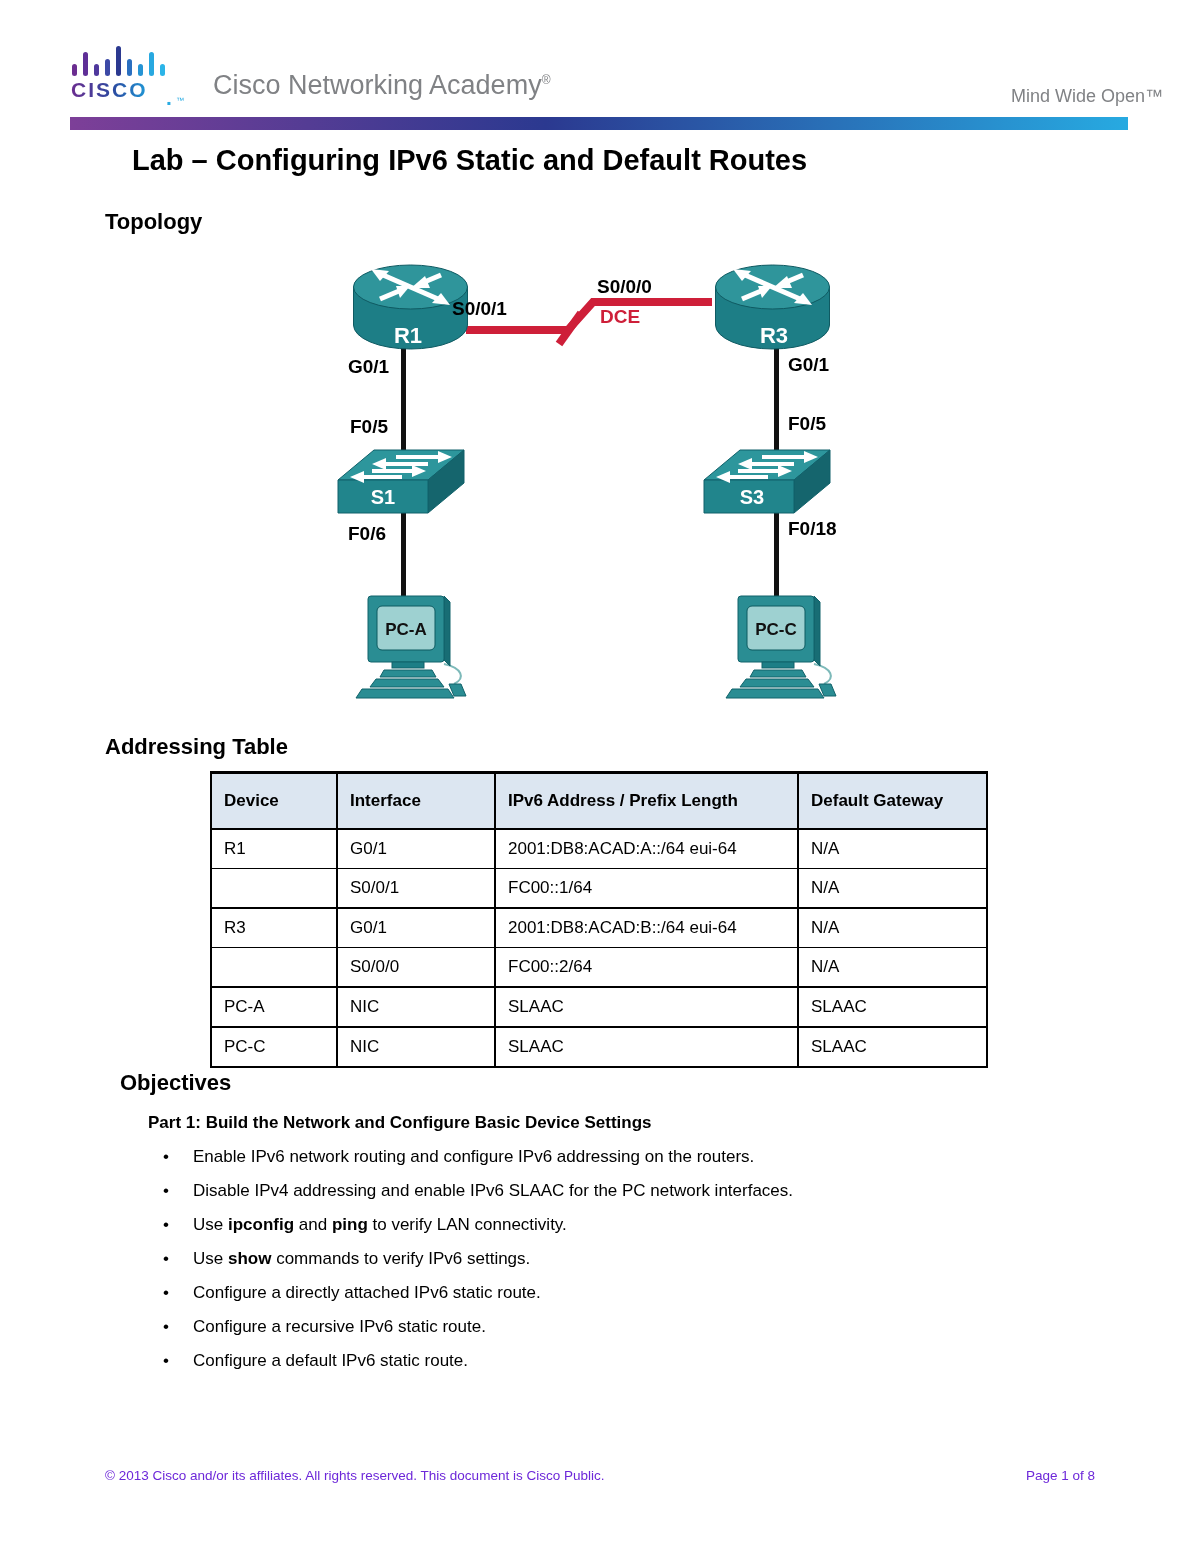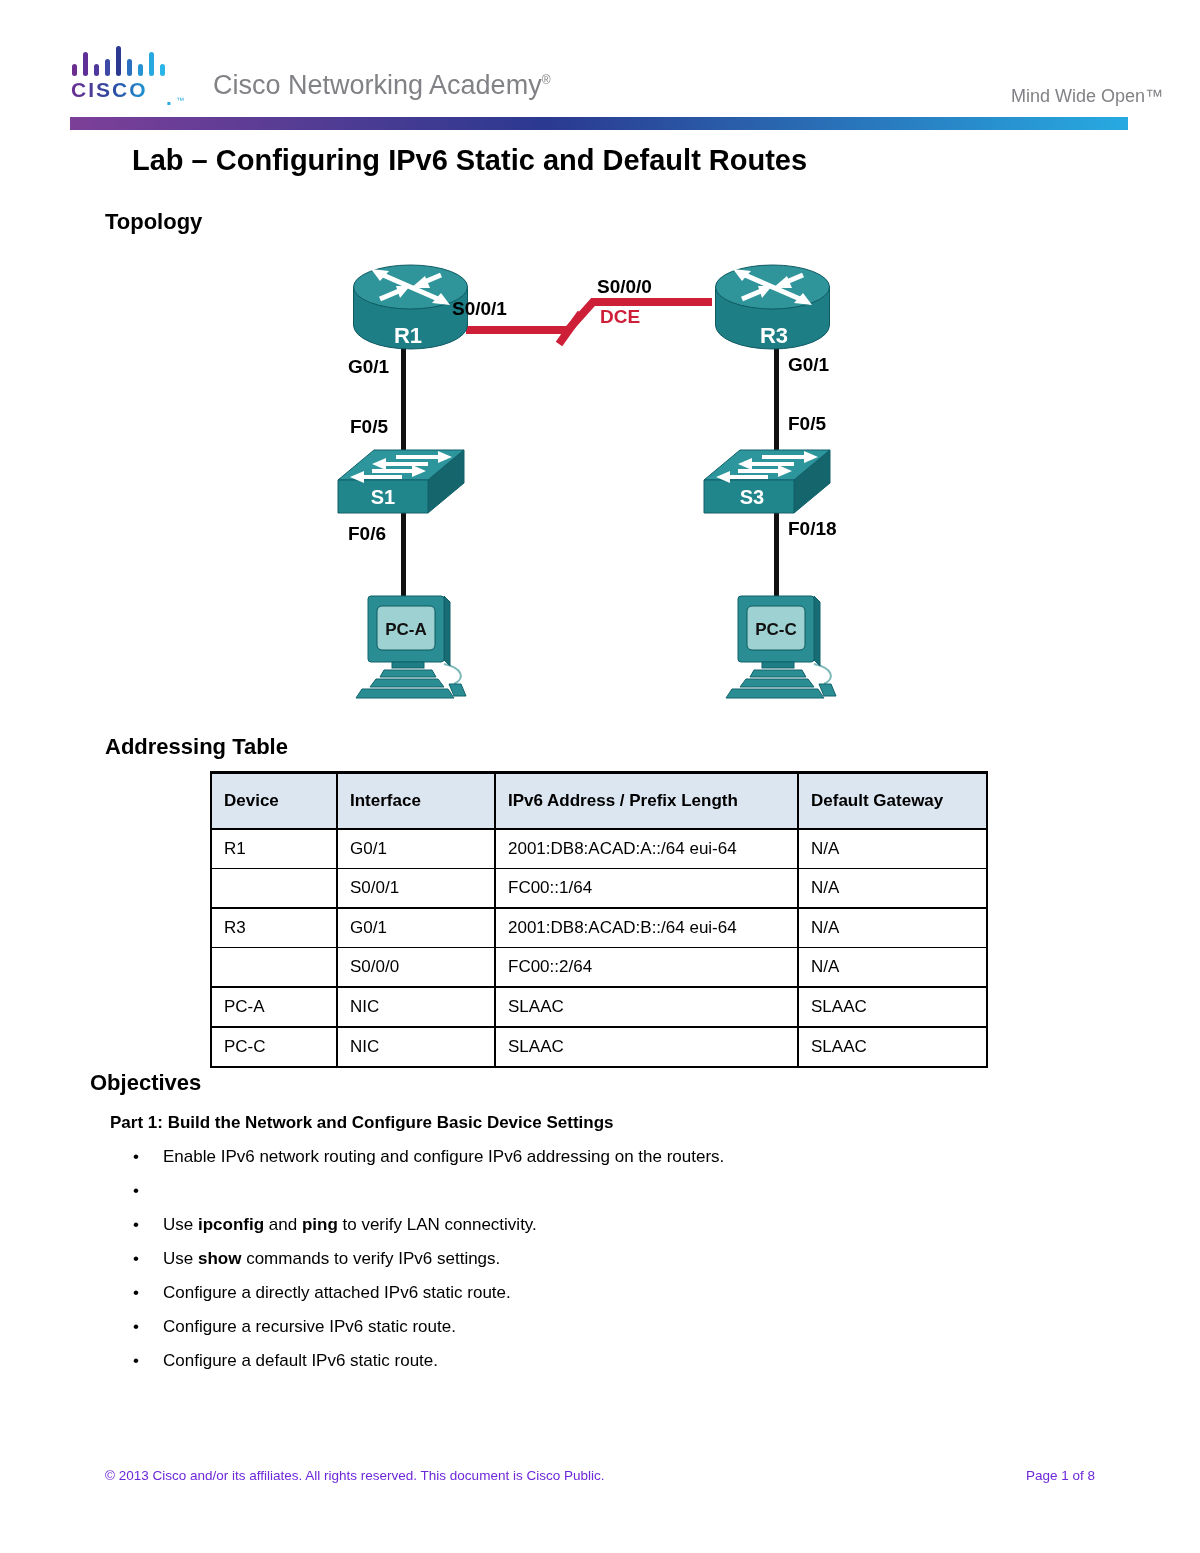--- a/index.html
+++ b/index.html
@@ -42,23 +42,23 @@
   
   .addr-table{position:absolute;left:210px;top:771px;border-collapse:collapse;table-layout:fixed;
       width:776px;border:2px solid #000;border-top:3px solid #000;font-size:17px;}
   .addr-table th{background:#dce6f1;font-weight:bold;height:54px;text-align:left;
       padding:0 6px 0 12px;border-left:2px solid #000;border-bottom:2px solid #000;}
   .addr-table td{height:38px;padding:0 6px 0 12px;border-left:2px solid #000;border-top:2px solid #000;}
   .addr-table th:first-child,.addr-table td:first-child{border-left:none;}
   .addr-table tr.subrow td{border-top-width:1px;}
 
   
-  .objectives{position:absolute;left:90px;top:1070px;width:1010px;}
+  .objectives{position:absolute;left:120px;top:1070px;width:1010px;}
   .objectives h2{font-size:22px;font-weight:bold;margin:0;}
-  .part-title{margin:17px 0 0 20px;font-size:17px;font-weight:bold;}
+  .part-title{margin:17px 0 0 28px;font-size:17px;font-weight:bold;}
   .bullet{display:flex;margin:14px 0 0 43px;font-size:17px;line-height:20px;}
   .bullet .dot{width:30px;flex:none;}
   .bullet b{font-weight:bold;}
 
   
   .footer{position:absolute;left:105px;top:1468px;width:990px;display:flex;
       justify-content:space-between;font-size:13.5px;color:#6d28d9;}
 </style>
 </head>
 <body>
@@ -253,20 +253,21 @@
   <div class="objectives">
     <h2>Objectives</h2>
     <div>
         <div class="part-title">Part 1: Build the Network and Configure Basic Device Settings</div>
         <div class="bullet">
           <span class="dot">•</span>
           <span>Enable IPv6 network routing and configure IPv6 addressing on the routers.</span>
         </div>
         <div class="bullet">
           <span class="dot">•</span>
+          <span>Disable IPv4 addressing and enable IPv6 SLAAC for the PC network interfaces.</span>
         </div>
         <div class="bullet">
           <span class="dot">•</span>
           <span>Use <b>ipconfig</b> and <b>ping</b> to verify LAN connectivity.</span>
         </div>
         <div class="bullet">
           <span class="dot">•</span>
           <span>Use <b>show</b> commands to verify IPv6 settings.</span>
         </div>
         <div class="bullet">

